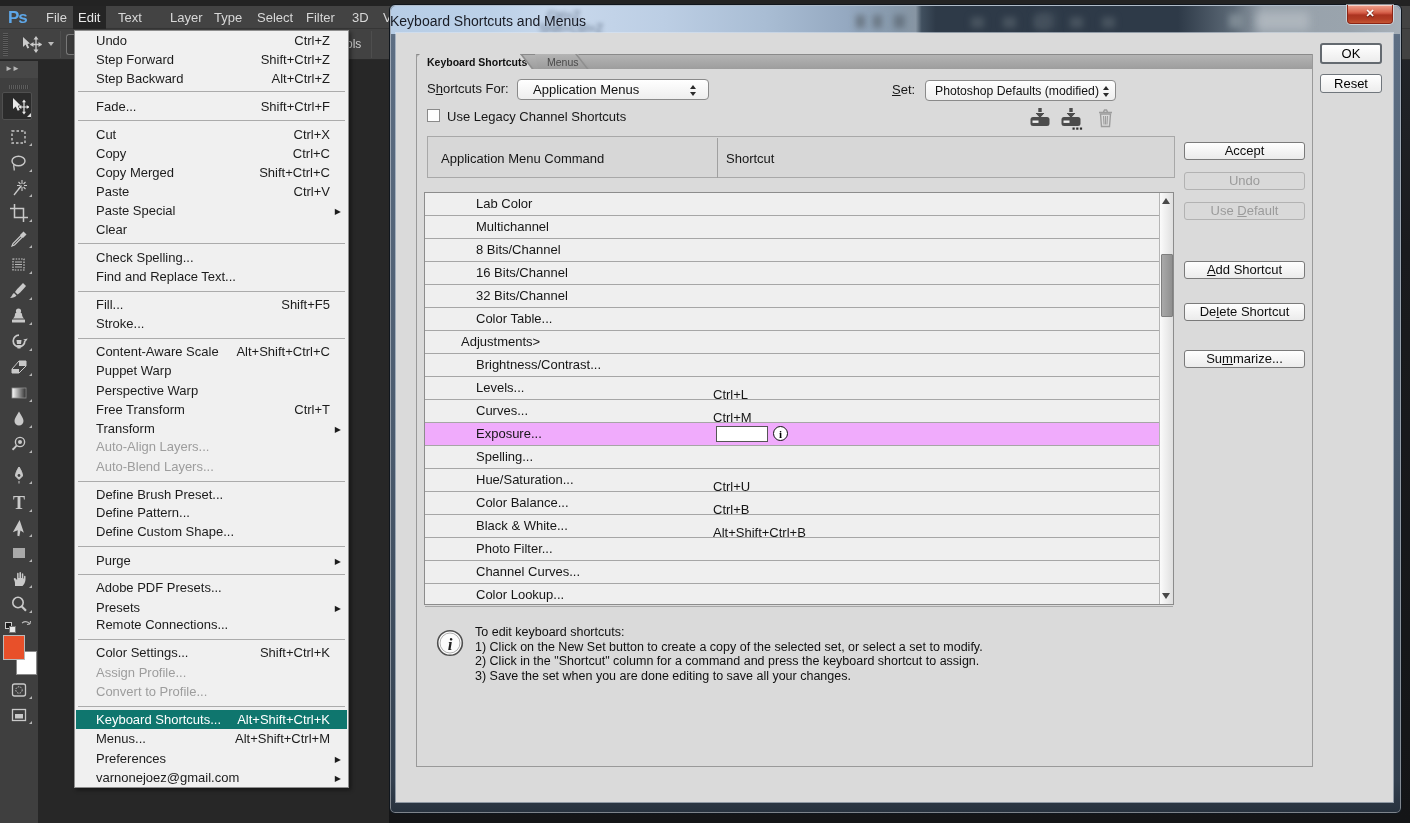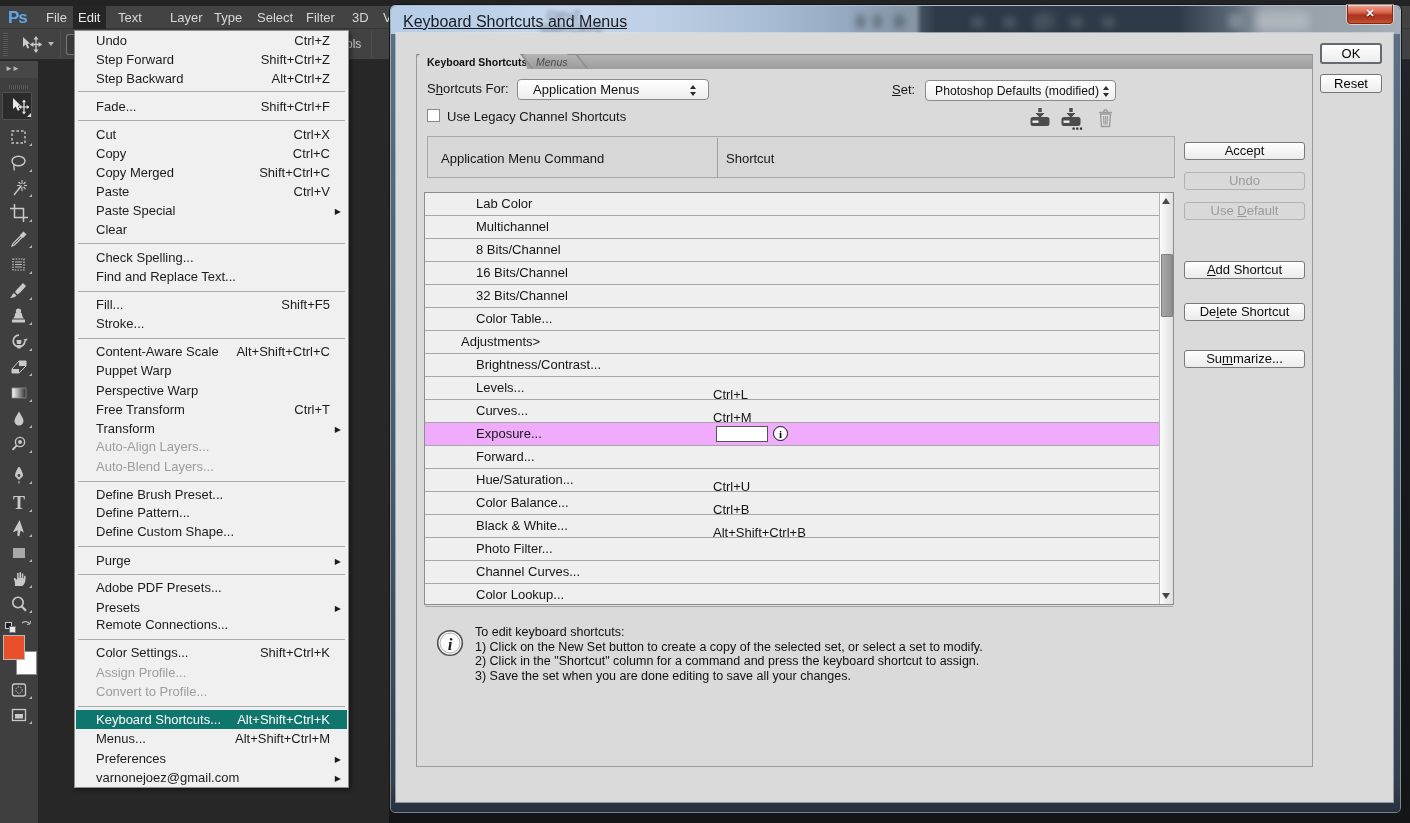--- a/index.html
+++ b/index.html
@@ -28,34 +28,34 @@
 .mni.dis { color:#9d9d9d; }
 .mni.hl { background:#0f766e; color:#ffffff;text-decoration:underline; }
 .msep { position:absolute; left:3px; right:3px; height:1px; background:#ababab; }
 
 
 #dialog { left:389px; top:4px; width:1013px; height:810px; border-radius:6px;
   background:linear-gradient(180deg,#7d90a6 0%,#5d6e83 4%,#4a5a6d 55%,#33404f 96%,#27313d 100%); border:1px solid #10161d;
   box-shadow: inset 0 0 0 1px rgba(255,255,255,0.4); }
 #titlebar { position:absolute; left:1px; top:1px; right:1px; height:28px; border-radius:5px 5px 0 0; overflow:hidden;
   background:linear-gradient(90deg,#b7cde6 0%,#bcd1e8 10%,#c8d8ec 17%,#bccee4 27%,#a9bdd4 37%,#95a9c1 45%,#8799ab 50%,#8795a3 52%,#41505f 52.6%,#2e3a48 54%,#2e3a48 78%,#5d6a77 83.5%,#97a1ab 86.5%,#9aa4ad 95%,#a7b0b9 100%); }
-#titletext { position:absolute; left:13px; top:8px; font-size:16px; color:#181b24;text-decoration:underline; }
+#titletext { position:absolute; left:0; top:8px; font-size:14px; color:#181b24; }
 #xbtn { position:absolute; left:957px; top:0; width:46px; height:19px; border-radius:0 0 4px 4px;
   background:linear-gradient(#efa28f 0%, #db6a52 38%, #c54936 50%, #ab3420 55%, #b23c24 78%, #c55633 100%);
   border:1px solid #8c2515; border-top:none; color:#fff; text-align:center; font-size:11px; font-weight:bold; line-height:16px; text-shadow:0 1px 1px rgba(60,10,5,0.8);
   box-shadow: inset 0 1px 0 rgba(255,255,255,0.55), 0 0 0 1px rgba(240,245,250,0.55); }
 #client { position:absolute; left:6px; top:28px; width:997px; height:769px; background:#dadada; box-shadow:0 0 0 1px rgba(225,233,242,0.55); }
 
 
 #panel { position:absolute; left:20px; top:21px; width:897px; height:713px; border:1px solid #999999; border-top:none; }
 #tabstrip { position:absolute; left:20px; top:21px; width:897px; height:15px; background:linear-gradient(#b4b4b4,#9d9d9d); border-top:1px solid #8a8a8a; }
 .tab { position:absolute; top:21px; height:15px; font-size:10.5px; }
 #tab1 { left:21px; width:115px; background:#dadada; clip-path:polygon(3px 0, 103px 0, 115px 15px, 0 15px, 0 3px); font-weight:bold; color:#101010; }
 #tab1 span { position:absolute; left:10px; top:2px; }
-#tab2 { left:128px; width:56px; background:linear-gradient(#b4b4b4,#9b9b9b); clip-path:polygon(0 0, 43px 0, 56px 15px, 3px 15px); color:#4a4a4a;font-style:italic; }
+#tab2 { left:139px; width:56px; background:linear-gradient(#b4b4b4,#9b9b9b); clip-path:polygon(0 0, 43px 0, 56px 15px, 3px 15px); color:#4a4a4a; }
 #tab2 span { position:absolute; left:12px; top:2px; }
 
 .lbl { position:absolute; font-size:13px; color:#161616; }
 .drop { position:absolute; height:21px; background:linear-gradient(#ffffff,#eeeeee); border:1px solid #8a8a8a; border-radius:4px; font-size:13px; color:#111;padding-left:24px; }
 .drop .t { position:absolute; left:15px; top:2px; }
 .spin { position:absolute; width:8px; height:11px; top:5px; }
 .spin:before { content:""; position:absolute; left:0; top:0; border-left:3.8px solid transparent; border-right:3.8px solid transparent; border-bottom:4.2px solid #2a2a2a; }
 .spin:after { content:""; position:absolute; left:0; bottom:0; border-left:3.8px solid transparent; border-right:3.8px solid transparent; border-top:4.2px solid #2a2a2a; }
 
 #chk { position:absolute; left:31px; top:76px; width:13px; height:13px; background:#fdfdfd; border:1px solid #8a8a8a; }
@@ -471,21 +471,21 @@
 <div class="row" style="top:207px;">
           <span class="c1">Curves...</span>
           <span class="c2">Ctrl+M</span>
         </div>
 <div class="row sel" style="top:230px;">
           <span class="c1">Exposure...</span>
           <span style="position:absolute;left:291px;top:3px;width:52px;height:16px;background:#fff;border:1px solid #555;"></span>
           <span style="position:absolute;left:348px;top:3px;width:15px;height:15px;background:#fff;border:1px solid #111;border-radius:50%;font-size:11px;font-weight:bold;color:#000;text-align:center;line-height:14px;font-family:'Liberation Serif',serif;">i</span>
         </div>
 <div class="row" style="top:253px;">
-          <span class="c1">Forward...</span>
+          <span class="c1">Spelling...</span>
         </div>
 <div class="row" style="top:276px;">
           <span class="c1">Hue/Saturation...</span>
           <span class="c2">Ctrl+U</span>
         </div>
 <div class="row" style="top:299px;">
           <span class="c1">Color Balance...</span>
           <span class="c2">Ctrl+B</span>
         </div>
 <div class="row" style="top:322px;">

